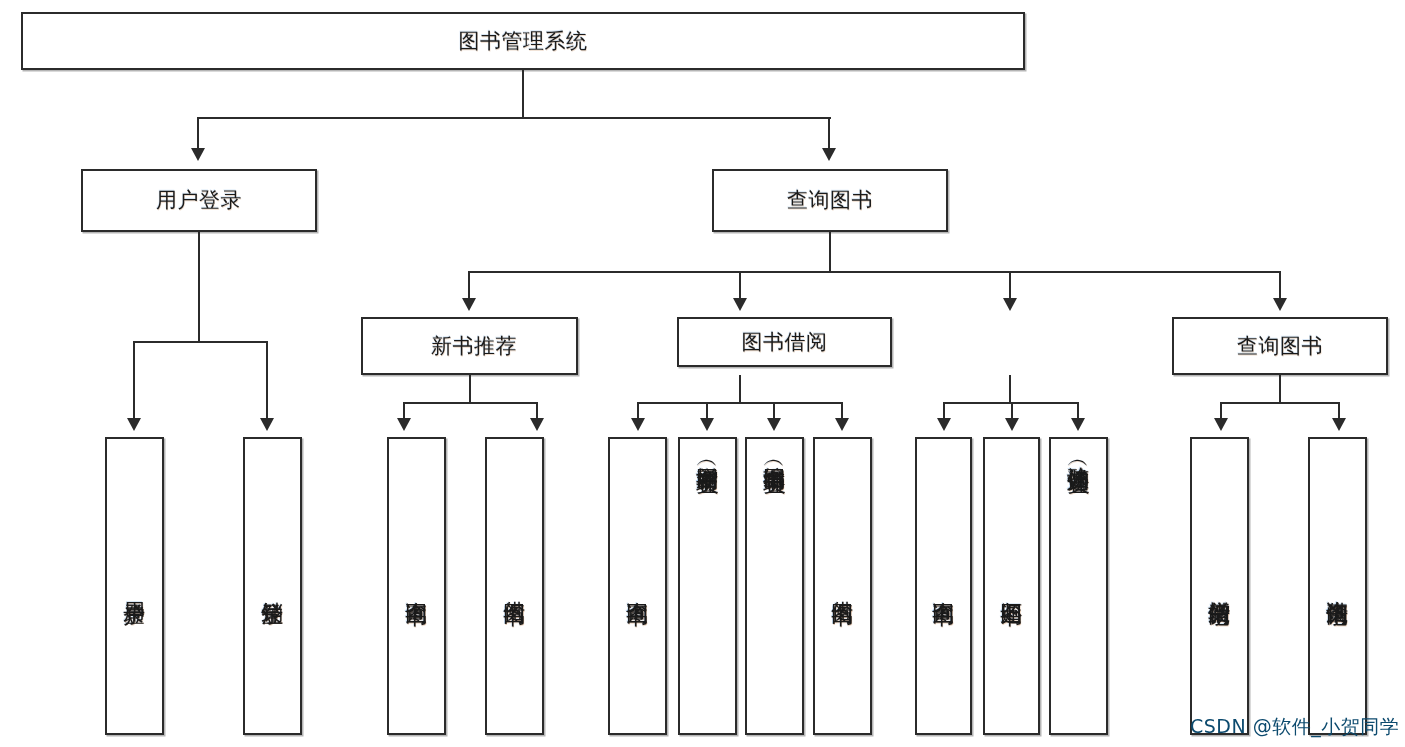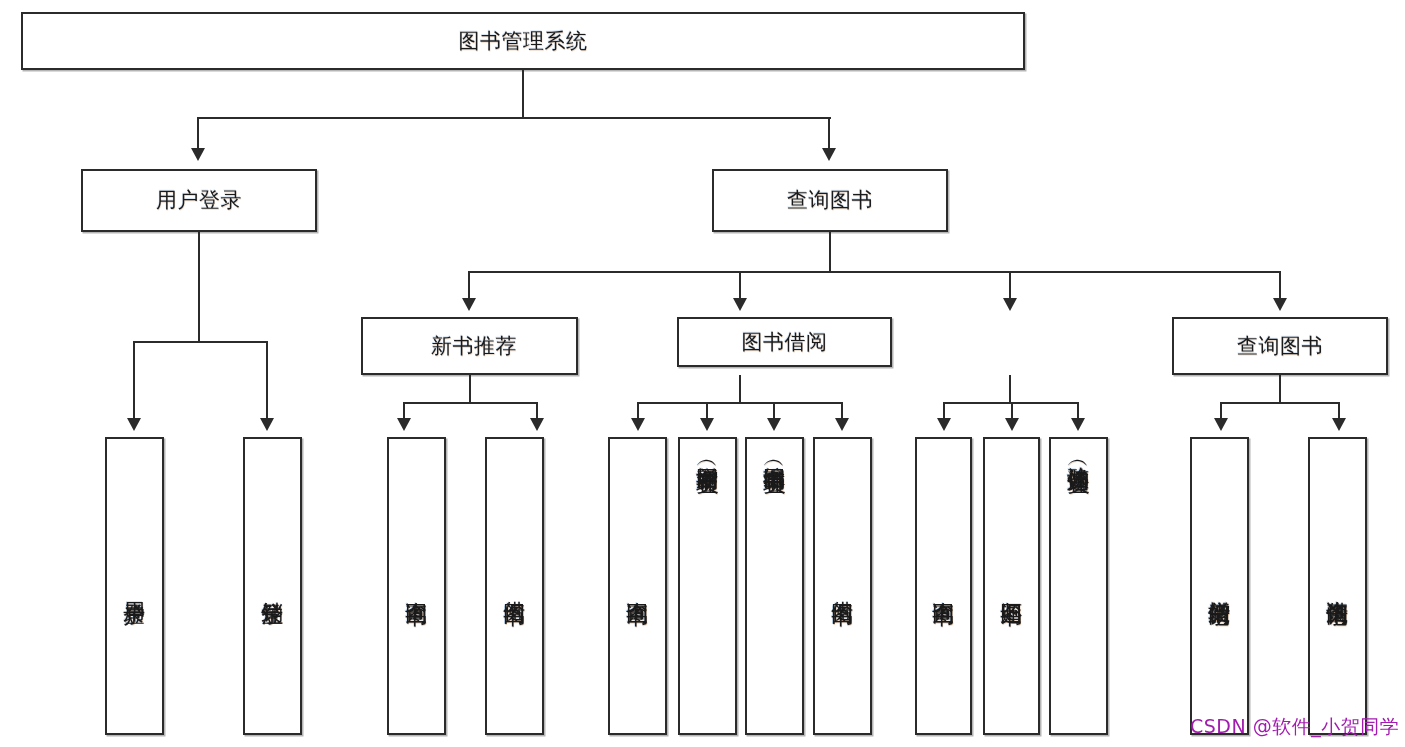--- a/index.html
+++ b/index.html
@@ -71,21 +71,21 @@
     width: 0;
     height: 0;
     border-left: 7px solid transparent;
     border-right: 7px solid transparent;
     border-top: 13px solid #2b2b2b;
   }
 
   
   #watermark {
     position: absolute;
-    color: #a21caf;
+    color: #0c4a6e;
     font-size: 19px;
     letter-spacing: 0.5px;
     white-space: nowrap;
     pointer-events: none;
   }
 </style>
 </head>
 <body>
 
 <div id="canvas">

